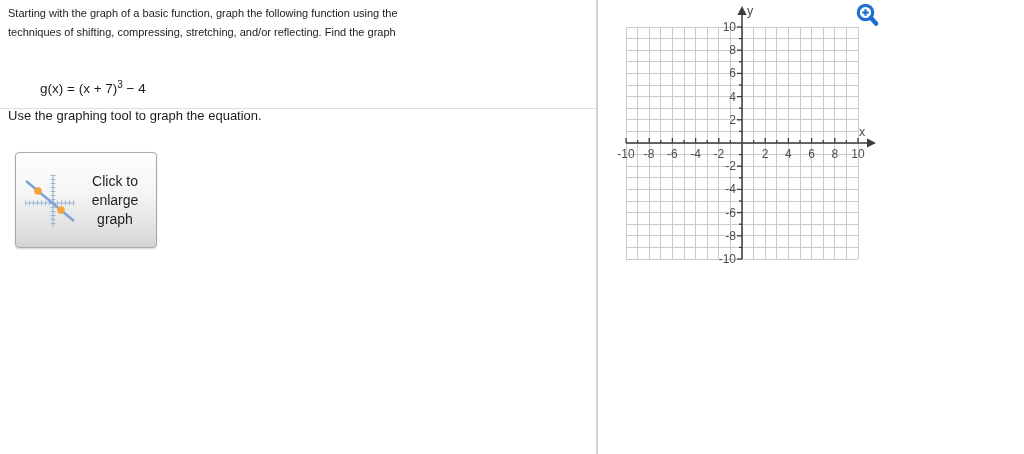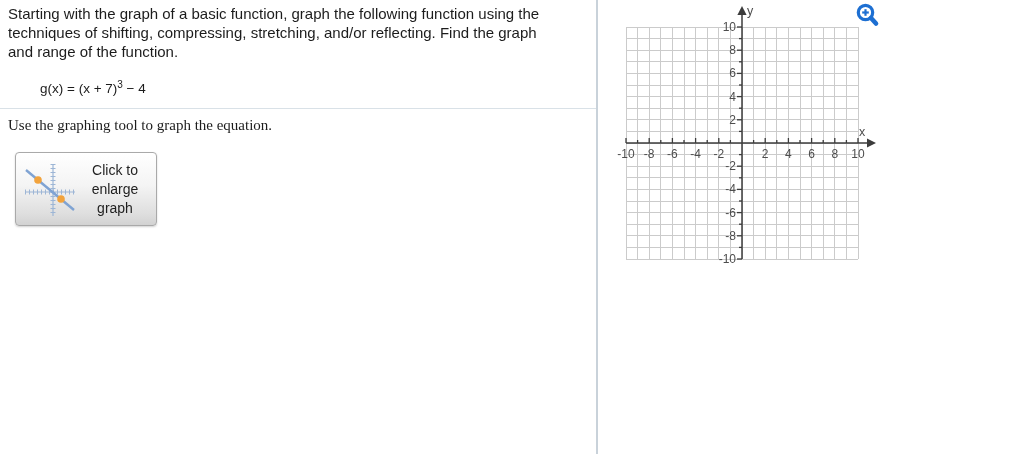--- a/index.html
+++ b/index.html
@@ -1,49 +1,48 @@
 <!DOCTYPE html>
 <html style="--zoom-blue: #1d6fd2; --btn-axis: #9db6d6; --btn-line: #7fa3d3; --btn-point: #f2a33c;"><head>
 <meta charset="utf-8">
 <style>
   html,body { margin:0; padding:0; background:#ffffff; }
   .stage {
     position:relative; width:1024px; height:454px; background:#ffffff;
     font-family:"Liberation Sans", sans-serif; overflow:hidden; color:#1c1c1c;
   }
-  .problem { position:absolute; left:8px; top:4px; font-size:15px; line-height:19px; }
+  .problem { position:absolute; left:8px; top:4px; font-size:11px; line-height:19px; }
   .problem .pline { white-space:nowrap; }
   .equation { position:absolute; left:40px; top:81px; font-size:13.5px; white-space:nowrap; }
   .equation sup { font-size:10px; line-height:0; }
   .h-divider { position:absolute; left:0; top:108px; width:597px; height:1px; background:#d9e1e7; }
   .v-divider { position:absolute; left:596px; top:0; width:2px; height:454px; background:#c9d2da; }
-  .instruction { position:absolute; left:8px; top:117px; font-size:15px; white-space:nowrap;font-family:Liberation Serif, serif; }
+  .instruction { position:absolute; left:8px; top:108px; font-size:13px; white-space:nowrap; }
 
   .enlarge-btn {
-    position:absolute; left:15px; top:152px; width:142px; height:74px;
+    position:absolute; left:15px; top:152px; width:142px; height:96px;
     box-sizing:border-box; border:1px solid #a9a9a9; border-radius:4px;
     background:linear-gradient(180deg,#ffffff 0%,#f4f4f4 45%,#dedede 85%,#d2d2d2 100%);
     box-shadow:0 1px 2px rgba(0,0,0,0.18);
     display:flex; align-items:center; cursor:pointer; padding:3px 4px;
   }
   .btn-icon { flex:0 0 auto; margin-left:2px; }
   .btn-text { flex:1 1 auto; text-align:center; font-size:14px; line-height:19px; color:#1f1f1f; padding:0 4px; }
 
   .graph-svg { position:absolute; left:614px; top:0; }
   .zoom-icon-svg { position:absolute; left:854px; top:2px; cursor:pointer; }
 </style>
 </head>
 <body>
 
 <div class="stage">
 
   <div class="problem">
     <div class="pline">Starting with the graph of a basic function, graph the following function using the</div>
     <div class="pline">techniques of shifting, compressing, stretching, and/or reflecting. Find the graph</div>
-    <div class="pline">and range of the function.</div>
   </div>
 
   <div class="equation"><span>g(x) = (x + 7)</span><sup>3</sup><span> − 4</span></div>
 
   <div class="h-divider"></div>
 
   <div class="instruction">Use the graphing tool to graph the equation.</div>
 
   <div class="enlarge-btn">
     <svg class="btn-icon" width="56" height="64" viewBox="0 0 56 64">

